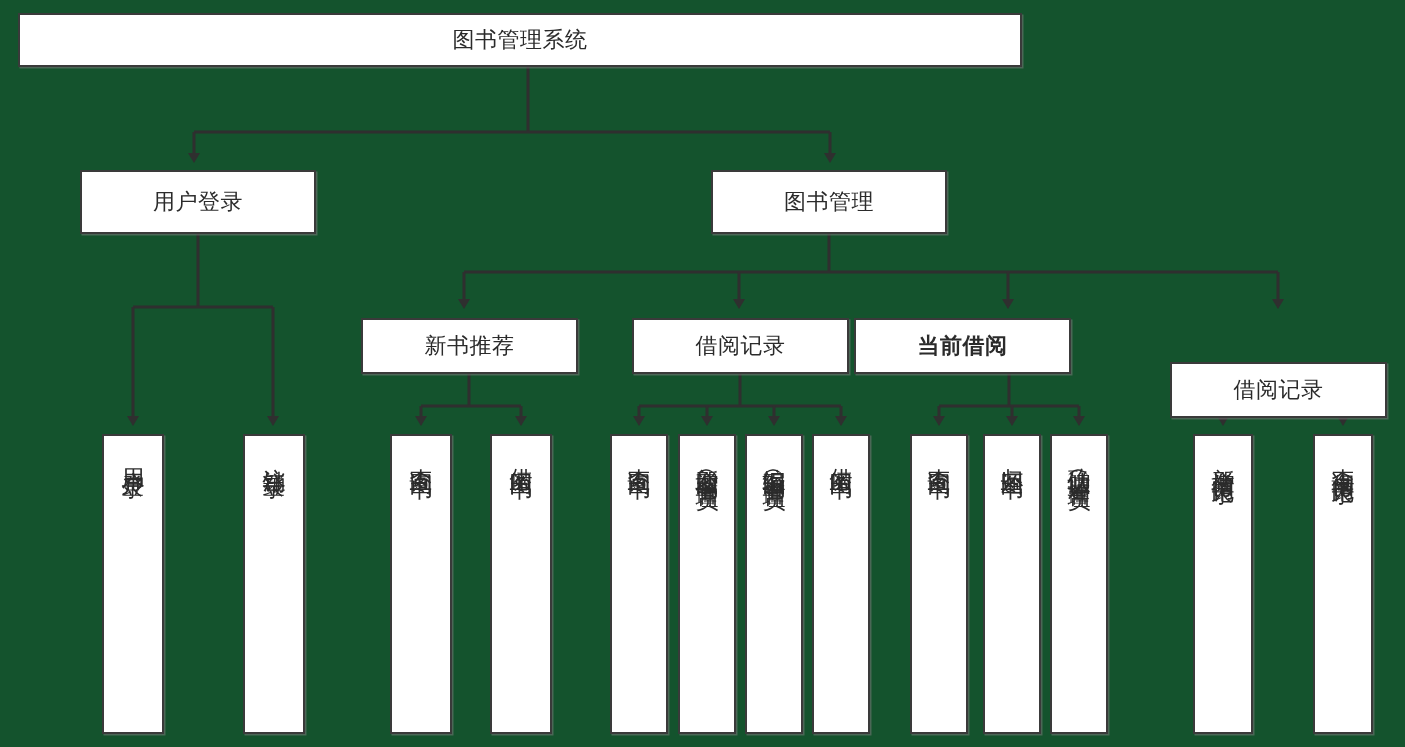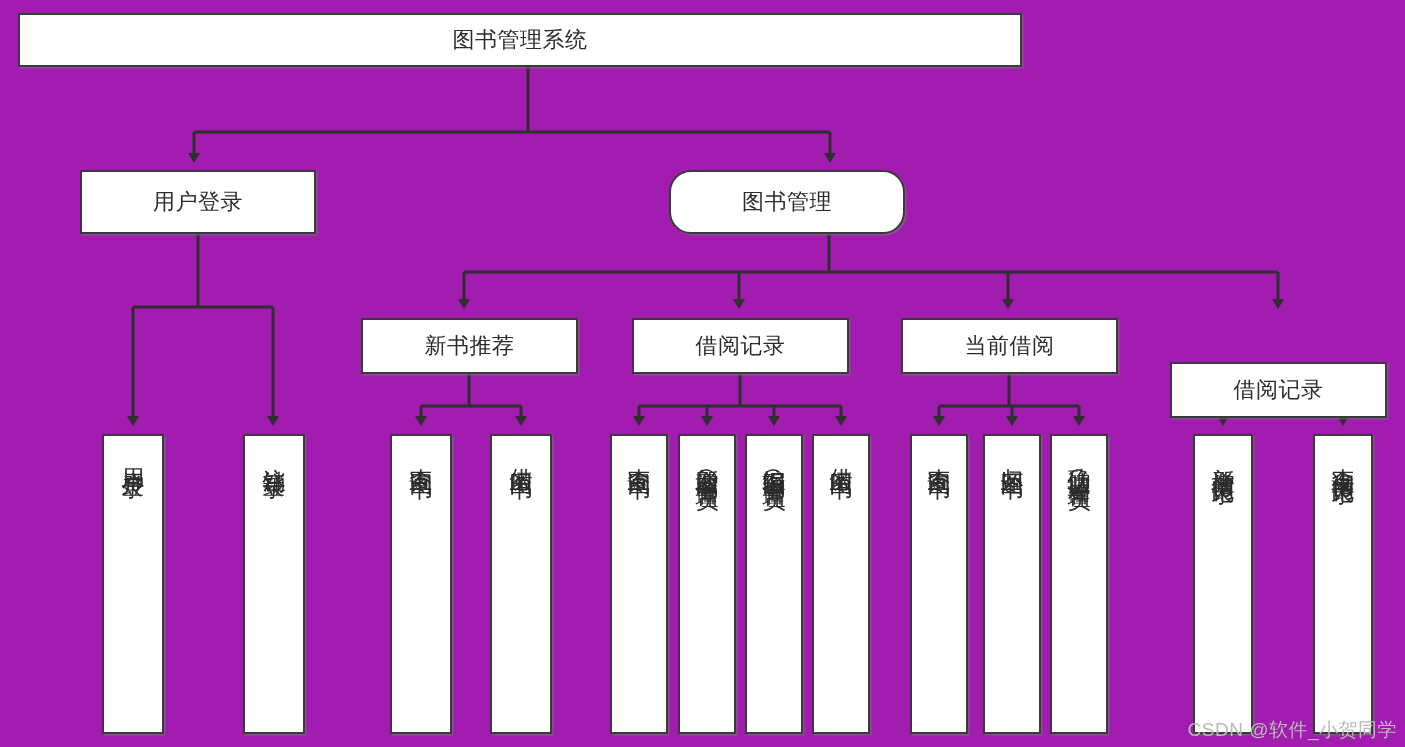--- a/index.html
+++ b/index.html
@@ -8,21 +8,21 @@
     background: #ffffff;
   }
   body {
     font-family: "Liberation Sans", "DejaVu Sans", sans-serif;
     color: #1a1a1a;
   }
   #canvas {
     position: relative;
     width: 1405px;
     height: 747px;
-    background: #a21caf;
+    background: #14532d;
     overflow: hidden;
   }
   svg.edges {
     position: absolute;
     left: 0;
     top: 0;
     width: 1405px;
     height: 747px;
     pointer-events: none;
   }
@@ -121,31 +121,31 @@
     </g>
   </svg>
 
   <div class="node" id="node-root" style="left: 18px; top: 13px; width: 1004px; height: 54px;">
     <span class="label">图书管理系统</span>
   </div>
 
   <div class="node" id="node-l2-0" style="left: 80px; top: 170px; width: 236px; height: 64px;">
     <span class="label">用户登录</span>
   </div>
-  <div class="node" id="node-l2-1" style="left: 669px; top: 170px; width: 236px; height: 64px; border-radius: 22px;">
+  <div class="node" id="node-l2-1" style="left: 711px; top: 170px; width: 236px; height: 64px;">
     <span class="label">图书管理</span>
   </div>
 
   <div class="node" id="node-l3-0" style="left: 361px; top: 318px; width: 217px; height: 56px;">
     <span class="label">新书推荐</span>
   </div>
   <div class="node" id="node-l3-1" style="left: 632px; top: 318px; width: 217px; height: 56px;">
     <span class="label">借阅记录</span>
   </div>
-  <div class="node" id="node-l3-2" style="left: 901px; top: 318px; width: 217px; height: 56px;">
+  <div class="node" id="node-l3-2" style="left: 854px; top: 318px; width: 217px; height: 56px; font-weight: bold;">
     <span class="label">当前借阅</span>
   </div>
   <div class="node" id="node-l3-3" style="left: 1170px; top: 318px; width: 217px; height: 56px; margin-top: 44px;">
     <span class="label">借阅记录</span>
   </div>
 
   <div class="node vertical" id="node-leaf-0" style="left: 102px; top: 434px; width: 62px; height: 300px;">
     <span class="label">用户登录</span>
   </div>
   <div class="node vertical" id="node-leaf-1" style="left: 243px; top: 434px; width: 62px; height: 300px;">
@@ -178,14 +178,13 @@
   <div class="node vertical" id="node-leaf-10" style="left: 1050px; top: 434px; width: 58px; height: 300px;">
     <span class="label">确认归还（管理员）</span>
   </div>
   <div class="node vertical" id="node-leaf-11" style="left: 1193px; top: 434px; width: 60px; height: 300px;">
     <span class="label">新增借阅记录</span>
   </div>
   <div class="node vertical" id="node-leaf-12" style="left: 1313px; top: 434px; width: 60px; height: 300px;">
     <span class="label">查询借阅记录</span>
   </div>
 
-  <div class="watermark">CSDN @软件_小贺同学</div>
 </div>
 
 </body></html>

